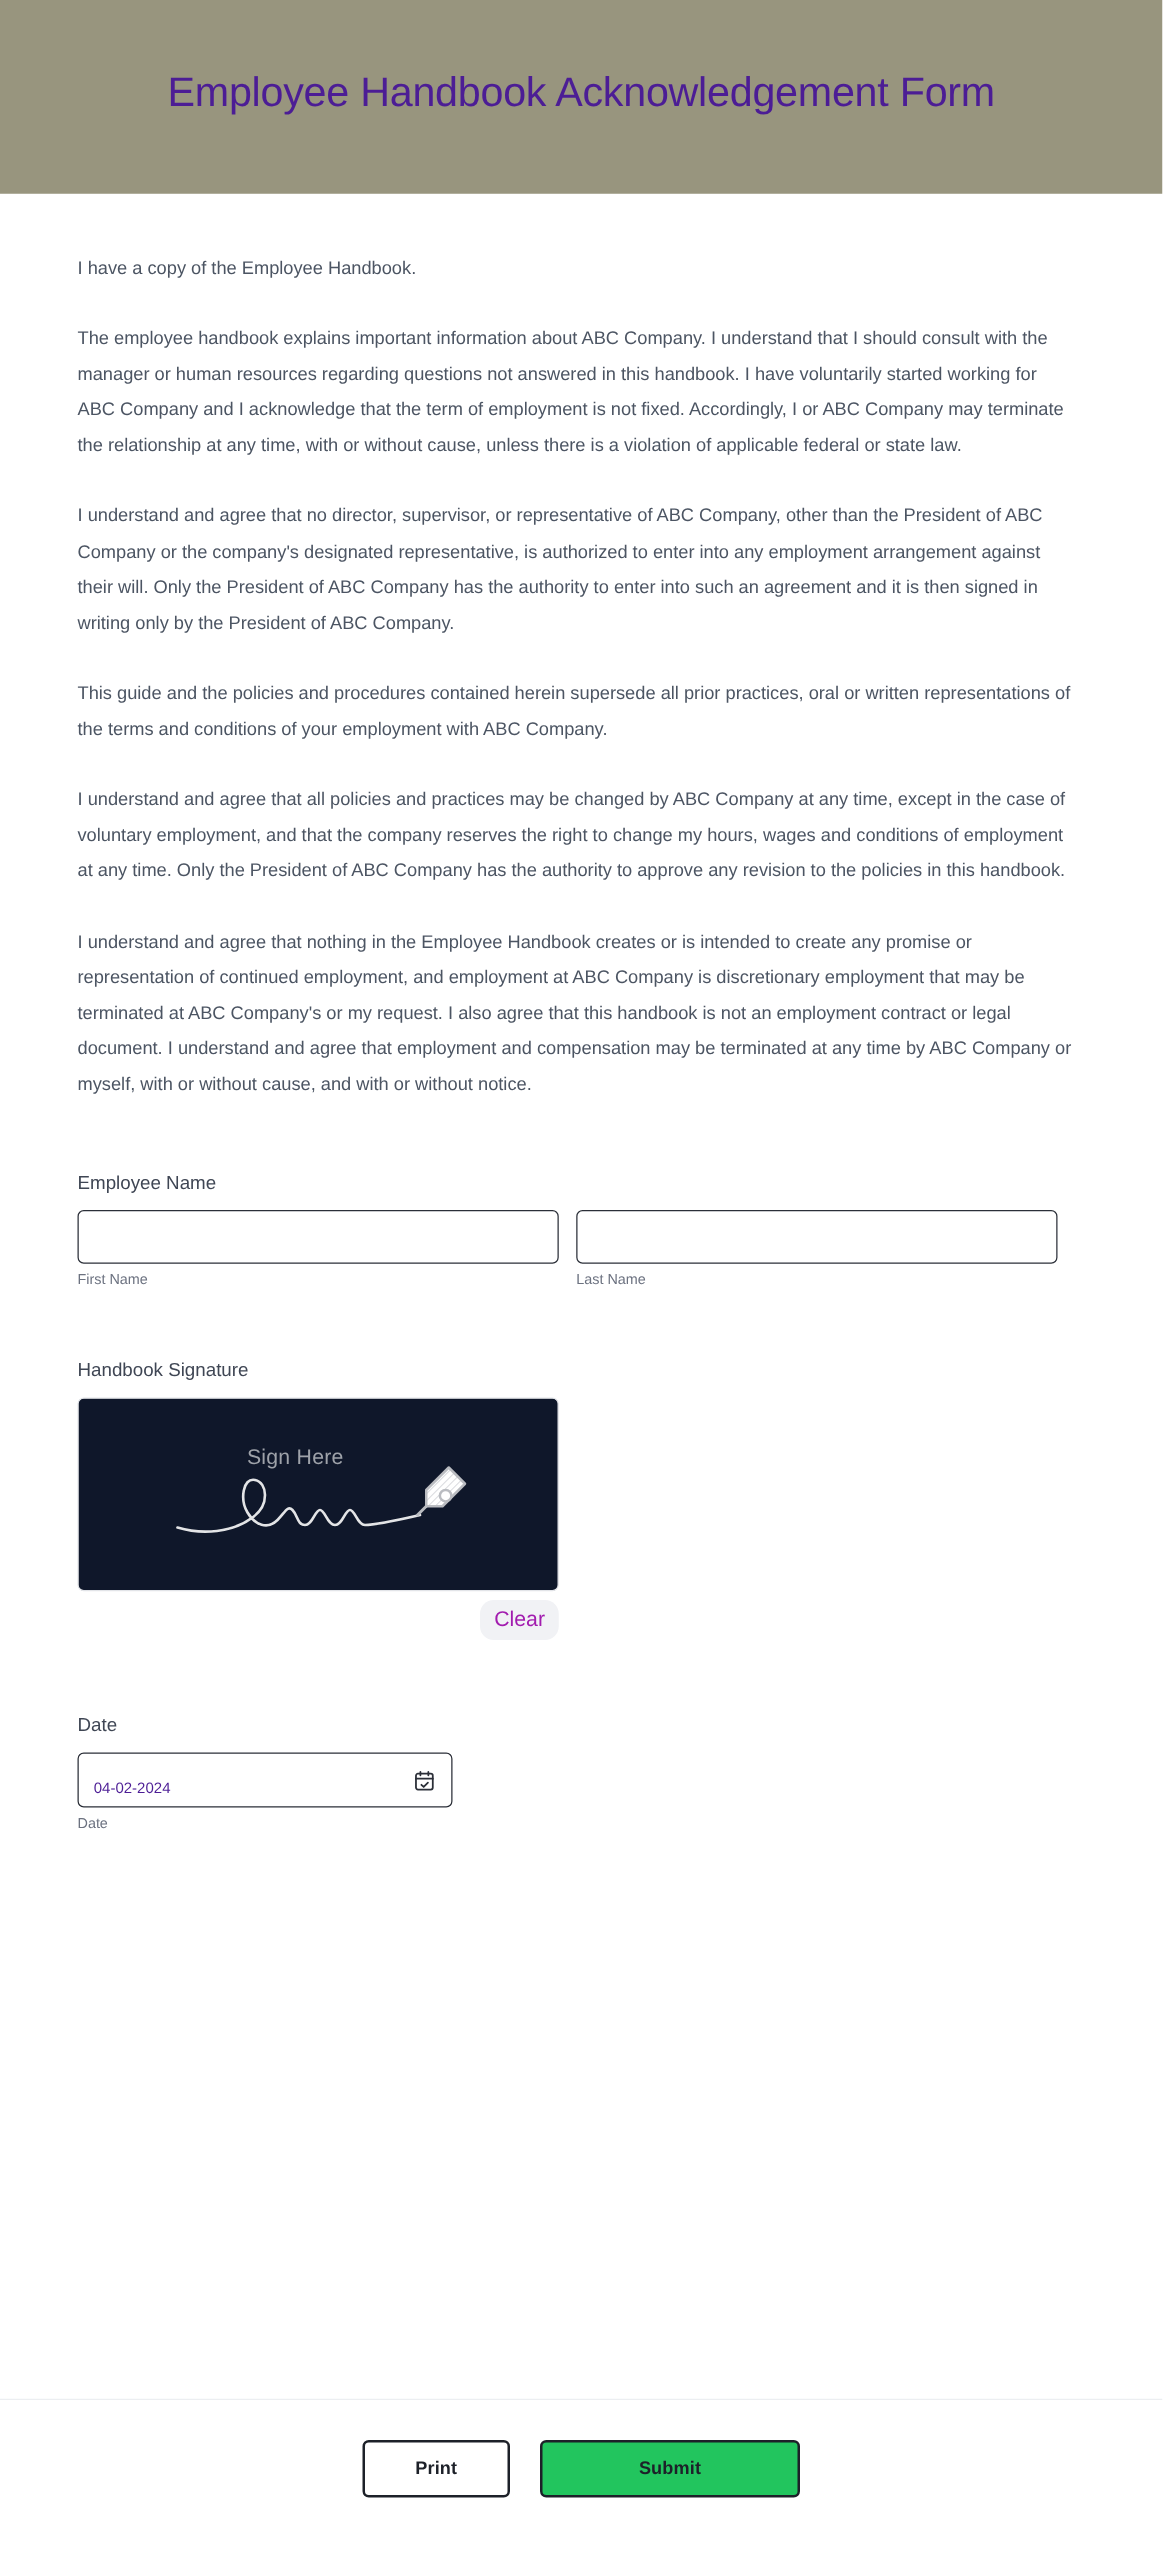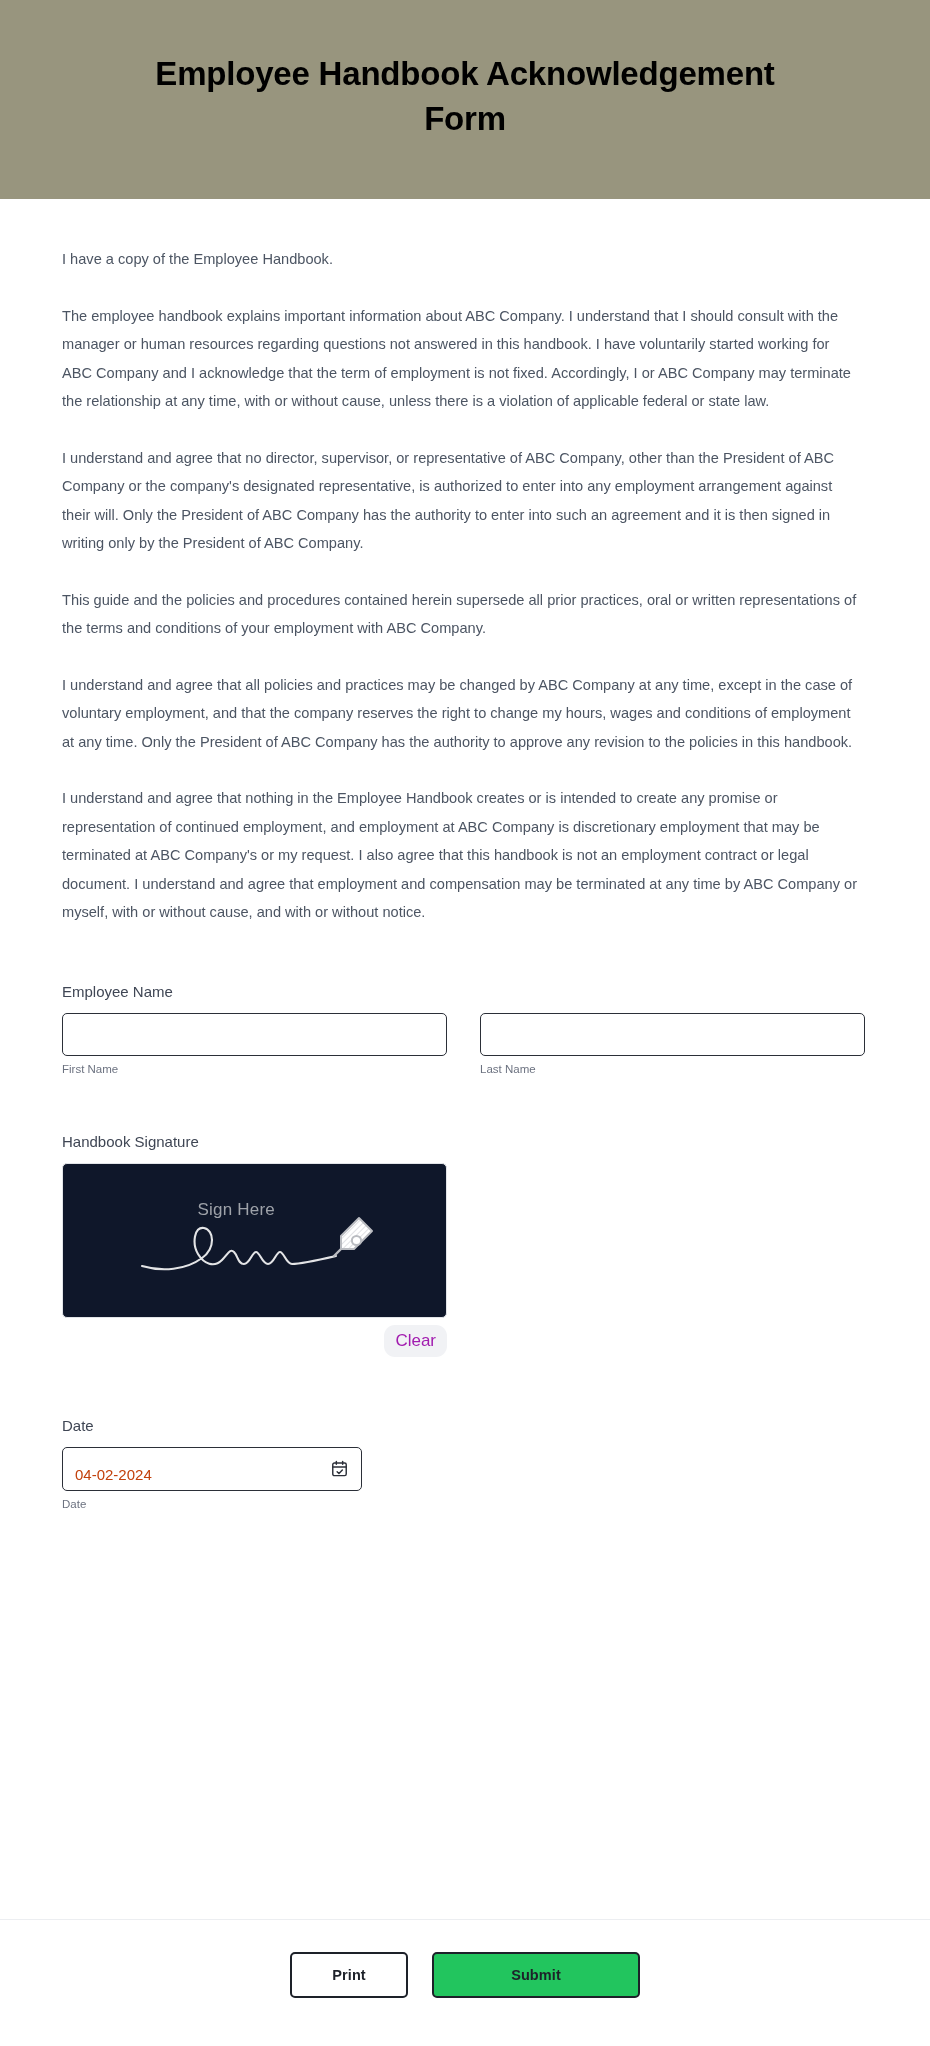--- a/index.html
+++ b/index.html
@@ -29,22 +29,22 @@
   .form-header {
     width: 100%;
     background: #98957e;
     padding: 52px 120px 58px 120px;
     text-align: center;
   }
   .form-title {
     margin: 0;
     font-size: 33px;
     line-height: 1.35;
-    font-weight: bold;
-    color: #000000;
+    font-weight: normal;
+    color: #4c1d95;
     letter-spacing: -0.2px;
   }
 
   
   .form-body {
     padding: 0 62px 0 62px;
     flex: 1 0 auto;
   }
 
   .intro-block {
@@ -71,21 +71,21 @@
   }
   .sub-label {
     font-size: 11.5px;
     color: #6c7280;
     margin-top: 7px;
     display: block;
   }
 
   .name-row {
     display: flex;
-    gap: 33px;
+    gap: 14px;
   }
   .name-col { width: 385px; }
 
   .text-input {
     width: 100%;
     height: 43px;
     border: 1.6px solid #2b2f38;
     border-radius: 5px;
     background: #ffffff;
     font-size: 15px;
@@ -162,22 +162,22 @@
     height: 44px;
     border: 1.6px solid #2b2f38;
     border-radius: 5px;
     display: flex;
     align-items: center;
     padding: 0 12px;
     background: #fff;
   }
   .date-value {
     flex: 1;
-    font-size: 15px;
-    color: #c2410c;
+    font-size: 12px;
+    color: #4c1d95;
     border: none;
     outline: none;
     background: transparent;
     font-family: "Liberation Sans", sans-serif;
     padding: 0;
     margin-top: 12px;
   }
   .cal-icon { flex: 0 0 auto; display: flex; align-items: center; }
 
   

